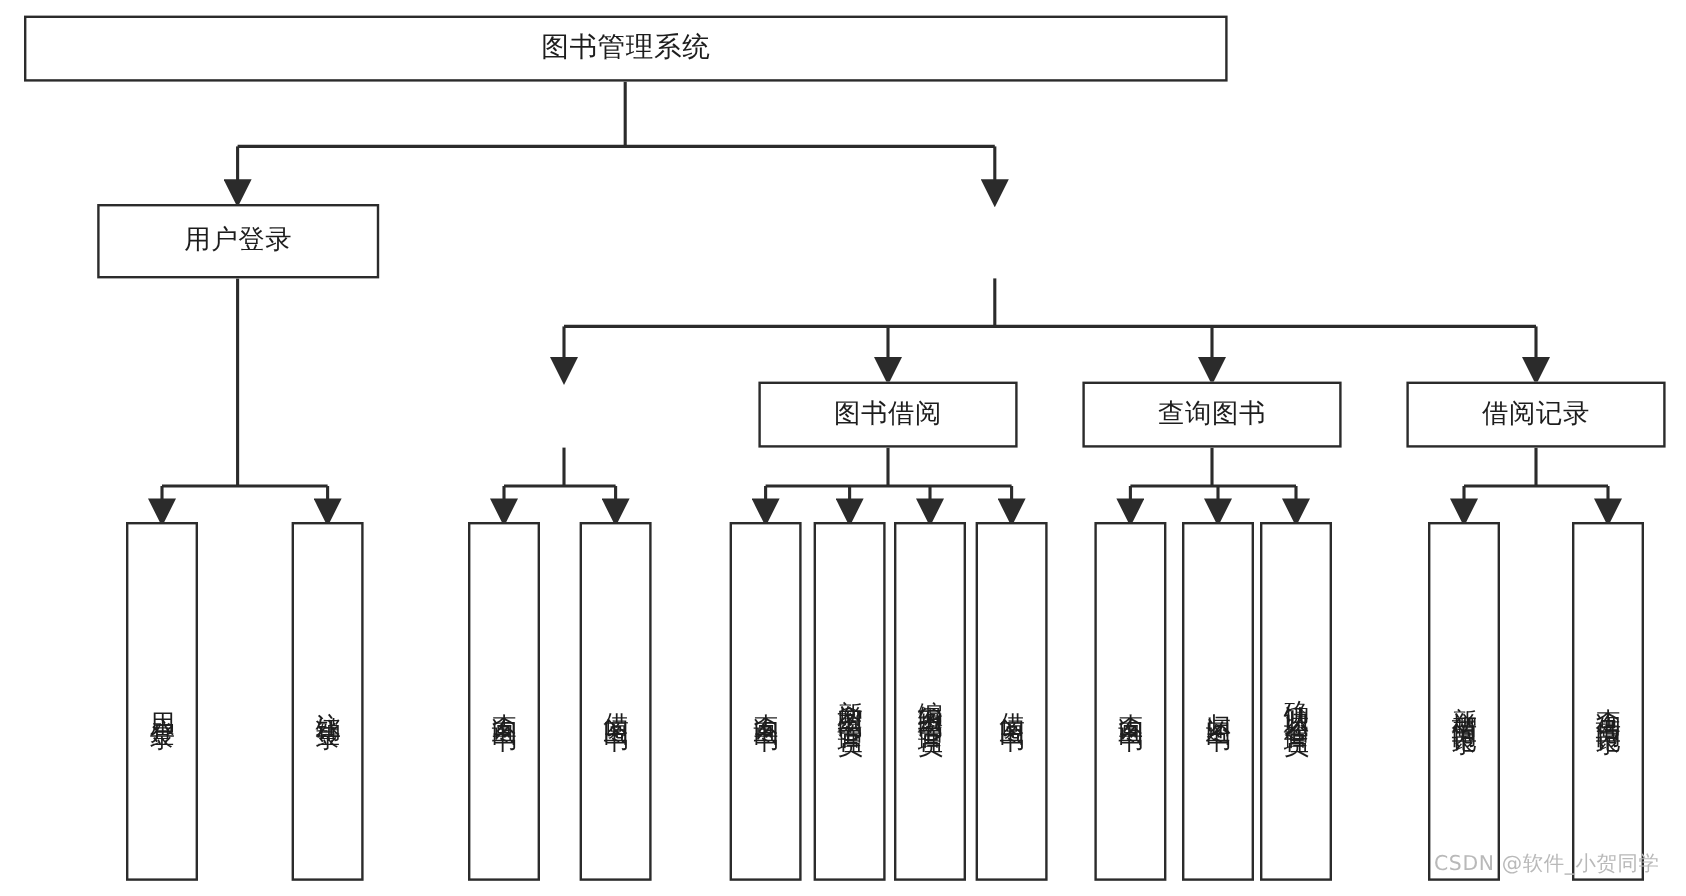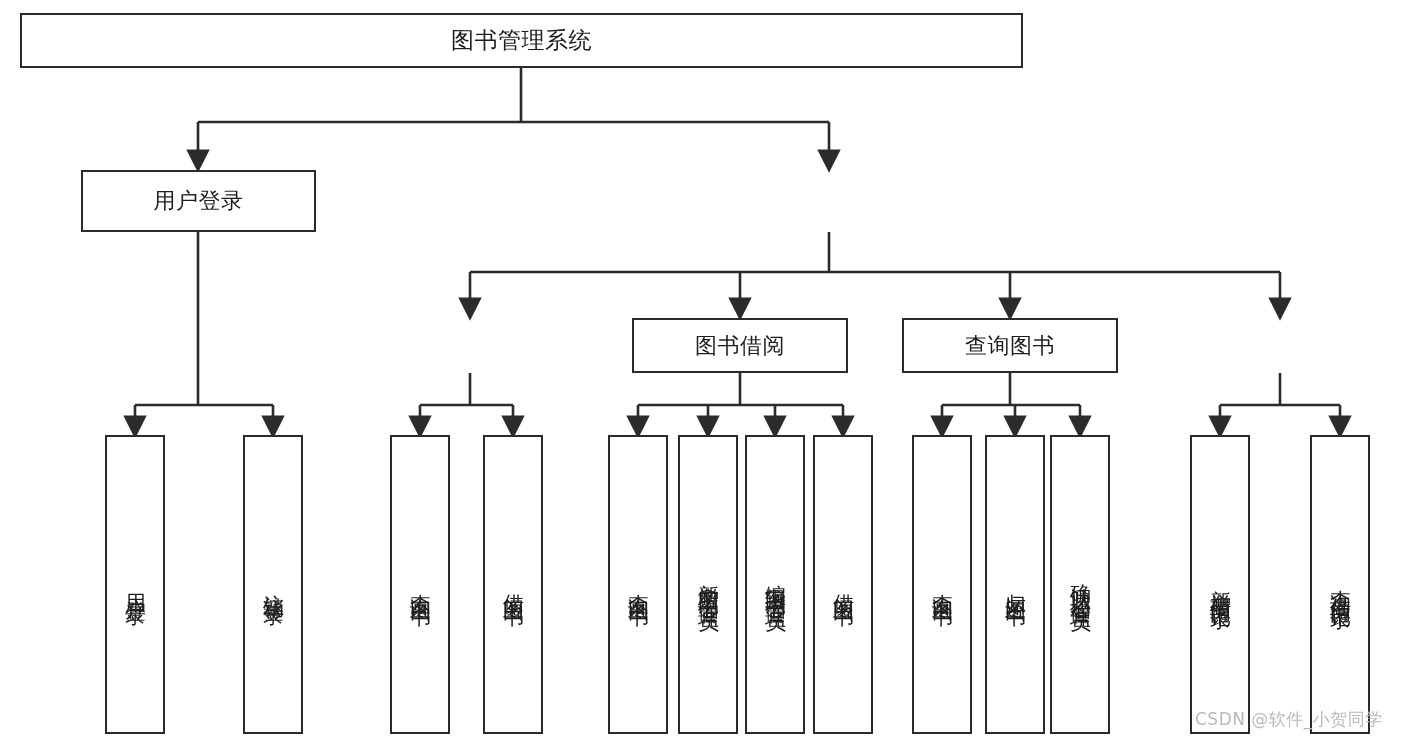--- a/index.html
+++ b/index.html
@@ -112,20 +112,21 @@
       <path d="M1340,405 L1340,418" marker-end="url(#arrow)"></path>
     </g>
   </svg>
 
   <div class="node horiz root" id="node-root" style="left: 20px; top: 13px; width: 1003px; height: 55px;">图书管理系统</div>
 
   <div class="node horiz" id="node-l2-0" style="left: 81px; top: 170px; width: 235px; height: 62px;">用户登录</div>
 
   <div class="node horiz" id="node-l3-1" style="left: 632px; top: 318px; width: 216px; height: 55px;">图书借阅</div>
   <div class="node horiz" id="node-l3-2" style="left: 902px; top: 318px; width: 216px; height: 55px;">查询图书</div>
+  <div class="node horiz" id="node-l3-3" style="left: 1172px; top: 318px; width: 216px; height: 55px;">借阅记录</div>
 
   <div class="node vert" id="node-leaf-0" style="left: 105px; top: 435px; width: 60px; height: 299px;">用户登录</div>
   <div class="node vert" id="node-leaf-1" style="left: 243px; top: 435px; width: 60px; height: 299px;">注销登录</div>
   <div class="node vert" id="node-leaf-2" style="left: 390px; top: 435px; width: 60px; height: 299px;">查询图书</div>
   <div class="node vert" id="node-leaf-3" style="left: 483px; top: 435px; width: 60px; height: 299px;">借阅图书</div>
   <div class="node vert" id="node-leaf-4" style="left: 608px; top: 435px; width: 60px; height: 299px;">查询图书</div>
   <div class="node vert" id="node-leaf-5" style="left: 678px; top: 435px; width: 60px; height: 299px;">新增图书（管理员）</div>
   <div class="node vert" id="node-leaf-6" style="left: 745px; top: 435px; width: 60px; height: 299px;">编辑图书（管理员）</div>
   <div class="node vert" id="node-leaf-7" style="left: 813px; top: 435px; width: 60px; height: 299px;">借阅图书</div>
   <div class="node vert" id="node-leaf-8" style="left: 912px; top: 435px; width: 60px; height: 299px;">查询图书</div>

